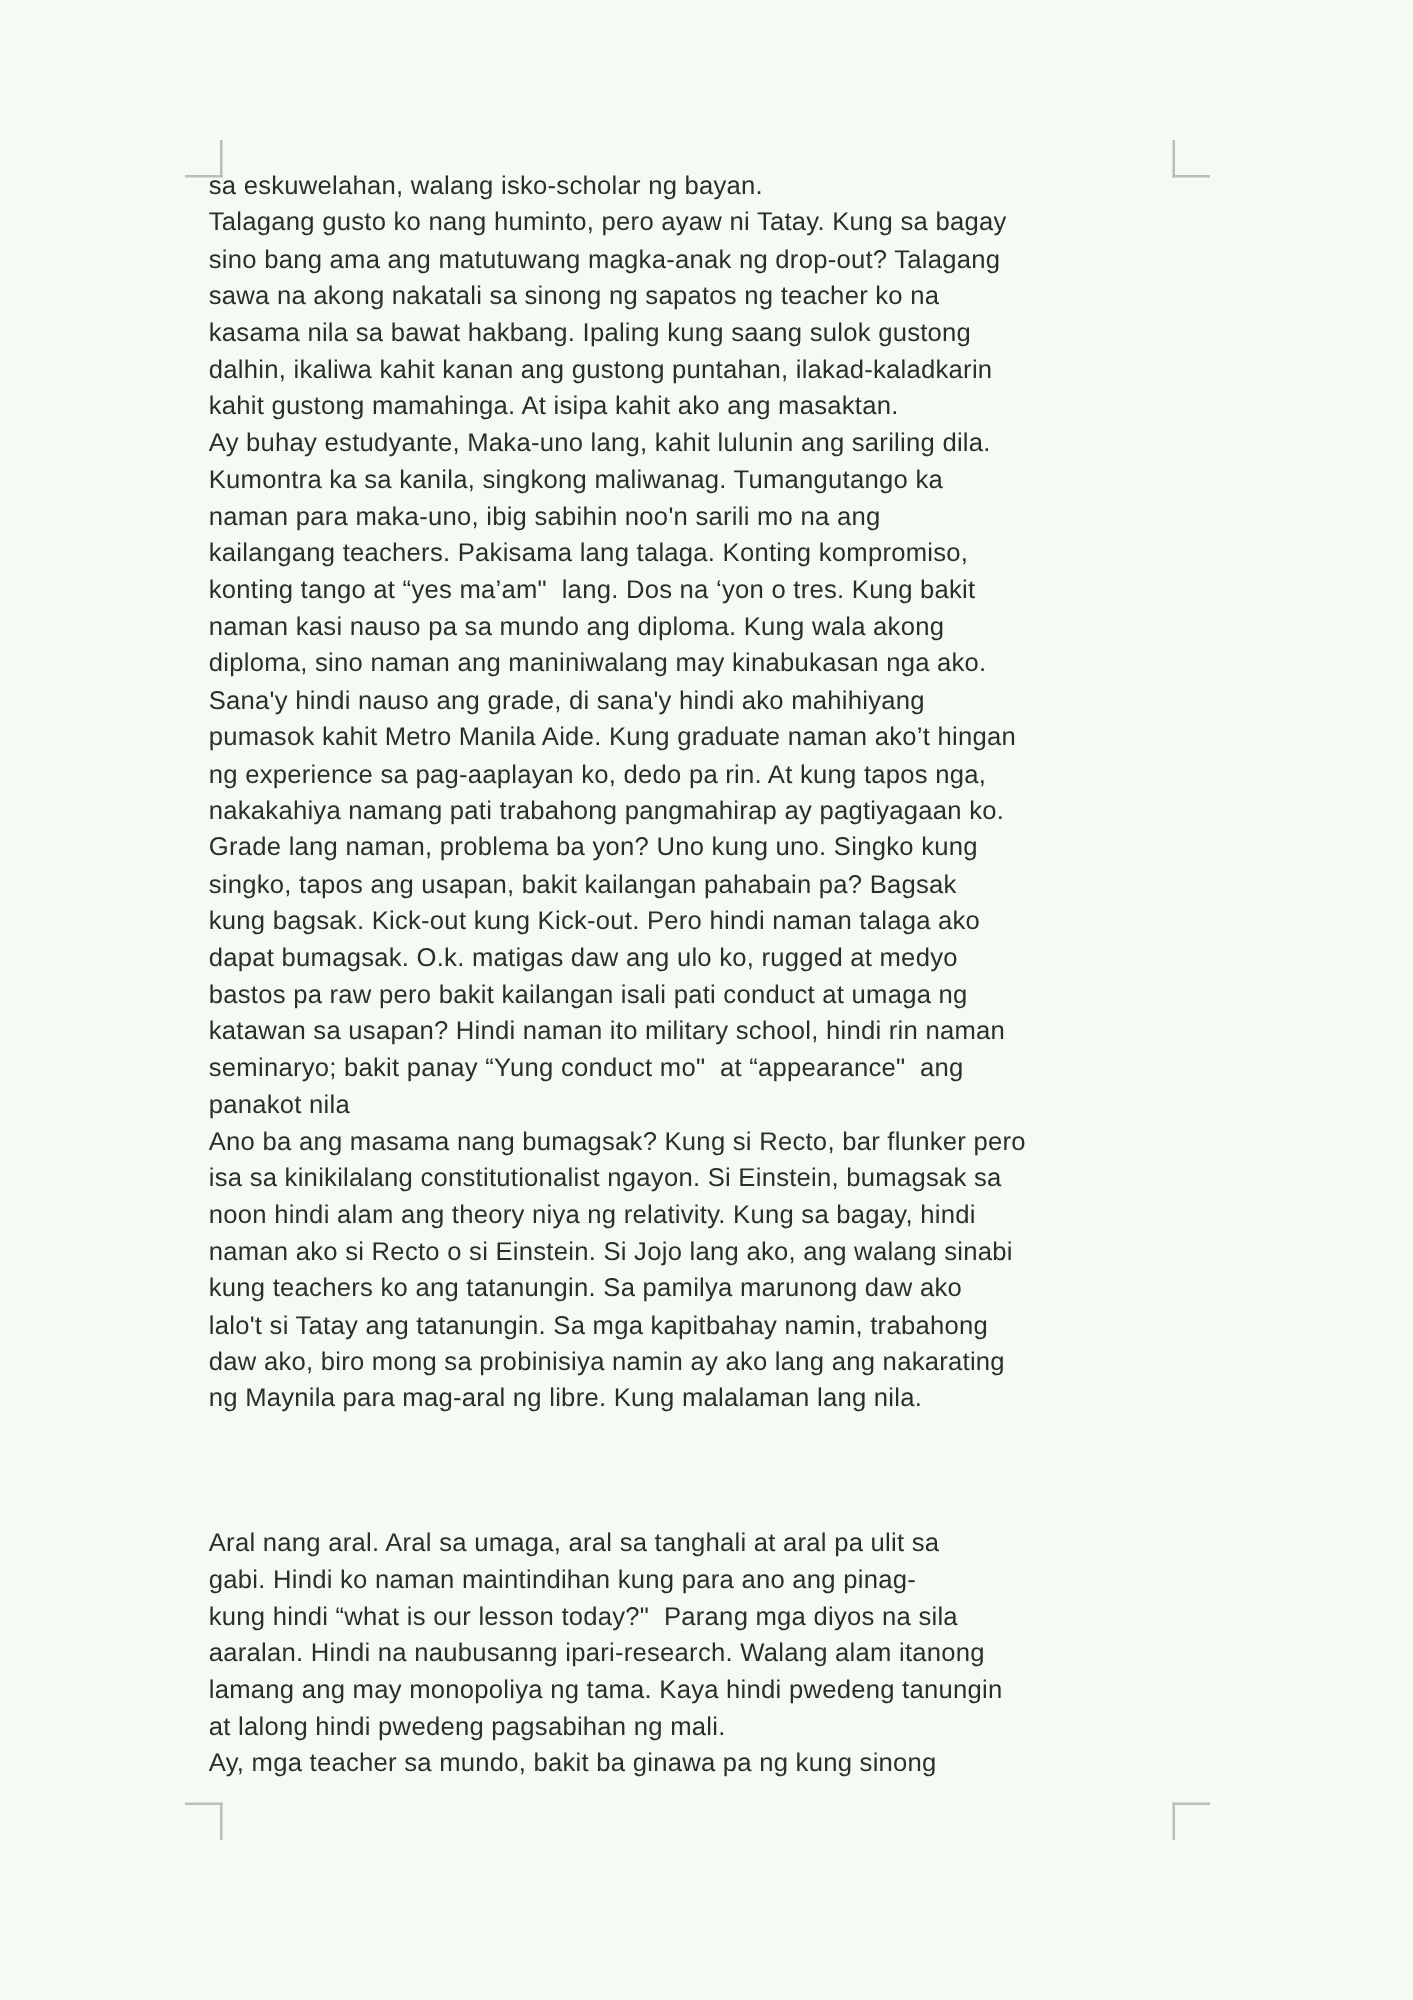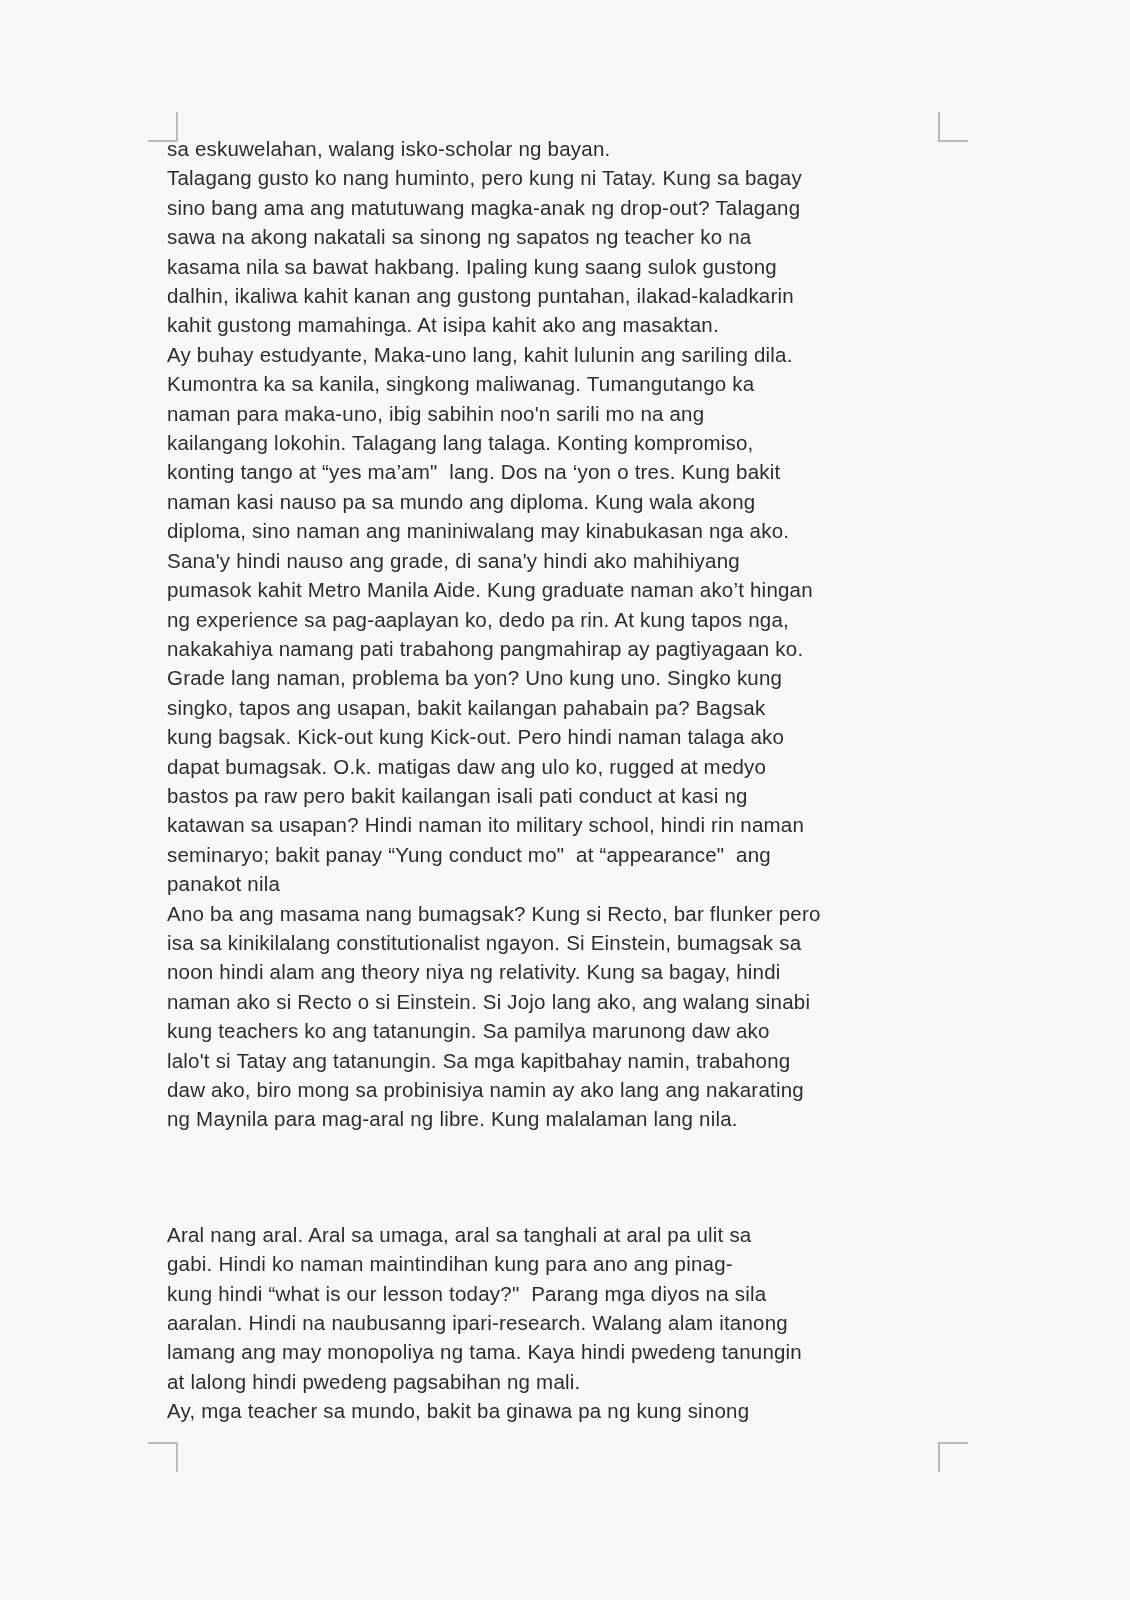--- a/index.html
+++ b/index.html
@@ -101,42 +101,42 @@
 
   <div class="crop-mark crop-tl"></div>
   <div class="crop-mark crop-tr"></div>
   <div class="crop-mark crop-bl"></div>
   <div class="crop-mark crop-br"></div>
 
   <div class="text-column">
 
     <div class="block">
       <div class="text-line">sa eskuwelahan, walang isko-scholar ng bayan.</div>
-      <div class="text-line">Talagang gusto ko nang huminto, pero kung ni Tatay. Kung sa bagay</div>
+      <div class="text-line">Talagang gusto ko nang huminto, pero ayaw ni Tatay. Kung sa bagay</div>
       <div class="text-line">sino bang ama ang matutuwang magka-anak ng drop-out? Talagang</div>
       <div class="text-line">sawa na akong nakatali sa sinong ng sapatos ng teacher ko na</div>
       <div class="text-line">kasama nila sa bawat hakbang. Ipaling kung saang sulok gustong</div>
       <div class="text-line">dalhin, ikaliwa kahit kanan ang gustong puntahan, ilakad-kaladkarin</div>
       <div class="text-line">kahit gustong mamahinga. At isipa kahit ako ang masaktan.</div>
       <div class="text-line">Ay buhay estudyante, Maka-uno lang, kahit lulunin ang sariling dila.</div>
       <div class="text-line">Kumontra ka sa kanila, singkong maliwanag. Tumangutango ka</div>
       <div class="text-line">naman para maka-uno, ibig sabihin noo'n sarili mo na ang</div>
-      <div class="text-line">kailangang lokohin. Talagang lang talaga. Konting kompromiso,</div>
+      <div class="text-line">kailangang teachers. Pakisama lang talaga. Konting kompromiso,</div>
       <div class="text-line">konting tango at “yes ma’am"  lang. Dos na ‘yon o tres. Kung bakit</div>
       <div class="text-line">naman kasi nauso pa sa mundo ang diploma. Kung wala akong</div>
       <div class="text-line">diploma, sino naman ang maniniwalang may kinabukasan nga ako.</div>
       <div class="text-line">Sana'y hindi nauso ang grade, di sana'y hindi ako mahihiyang</div>
       <div class="text-line">pumasok kahit Metro Manila Aide. Kung graduate naman ako’t hingan</div>
       <div class="text-line">ng experience sa pag-aaplayan ko, dedo pa rin. At kung tapos nga,</div>
       <div class="text-line">nakakahiya namang pati trabahong pangmahirap ay pagtiyagaan ko.</div>
       <div class="text-line">Grade lang naman, problema ba yon? Uno kung uno. Singko kung</div>
       <div class="text-line">singko, tapos ang usapan, bakit kailangan pahabain pa? Bagsak</div>
       <div class="text-line">kung bagsak. Kick-out kung Kick-out. Pero hindi naman talaga ako</div>
       <div class="text-line">dapat bumagsak. O.k. matigas daw ang ulo ko, rugged at medyo</div>
-      <div class="text-line">bastos pa raw pero bakit kailangan isali pati conduct at kasi ng</div>
+      <div class="text-line">bastos pa raw pero bakit kailangan isali pati conduct at umaga ng</div>
       <div class="text-line">katawan sa usapan? Hindi naman ito military school, hindi rin naman</div>
       <div class="text-line">seminaryo; bakit panay “Yung conduct mo"  at “appearance"  ang</div>
       <div class="text-line">panakot nila</div>
       <div class="text-line">Ano ba ang masama nang bumagsak? Kung si Recto, bar flunker pero</div>
       <div class="text-line">isa sa kinikilalang constitutionalist ngayon. Si Einstein, bumagsak sa</div>
       <div class="text-line">noon hindi alam ang theory niya ng relativity. Kung sa bagay, hindi</div>
       <div class="text-line">naman ako si Recto o si Einstein. Si Jojo lang ako, ang walang sinabi</div>
       <div class="text-line">kung teachers ko ang tatanungin. Sa pamilya marunong daw ako</div>
       <div class="text-line">lalo't si Tatay ang tatanungin. Sa mga kapitbahay namin, trabahong</div>
       <div class="text-line">daw ako, biro mong sa probinisiya namin ay ako lang ang nakarating</div>

